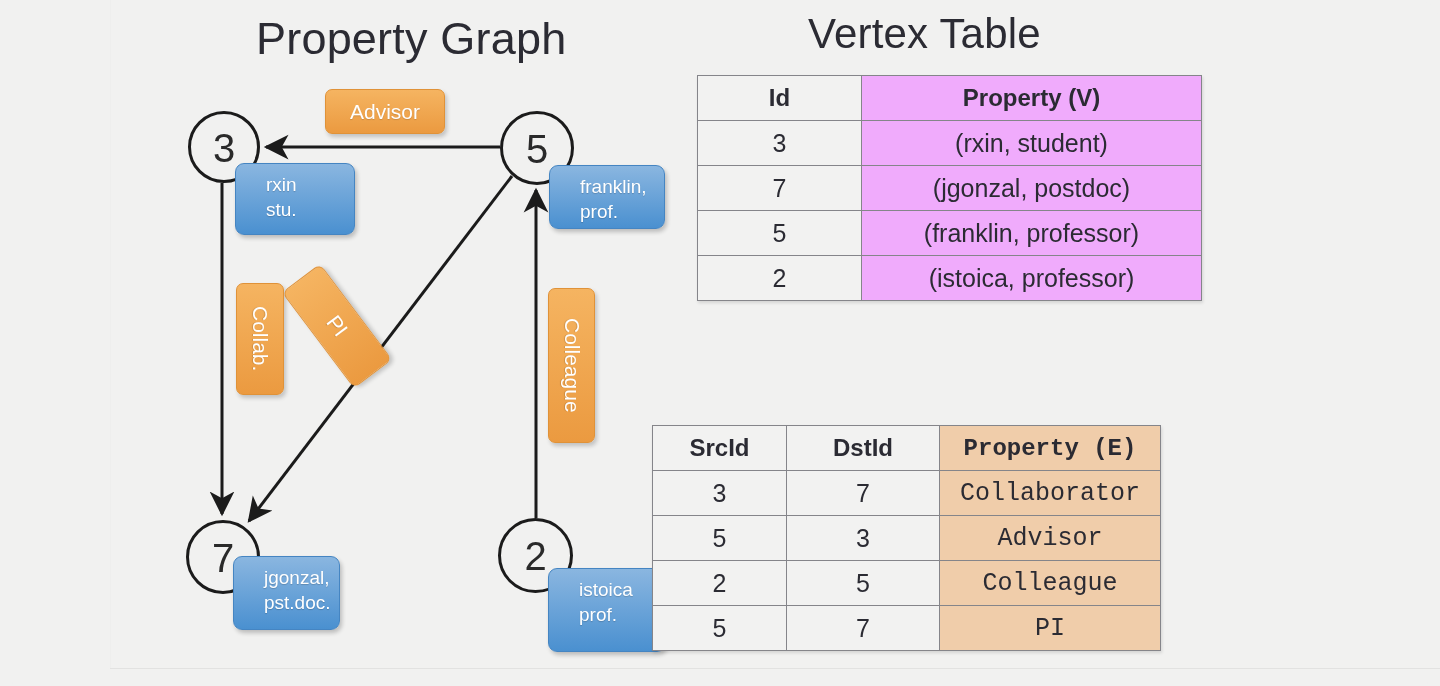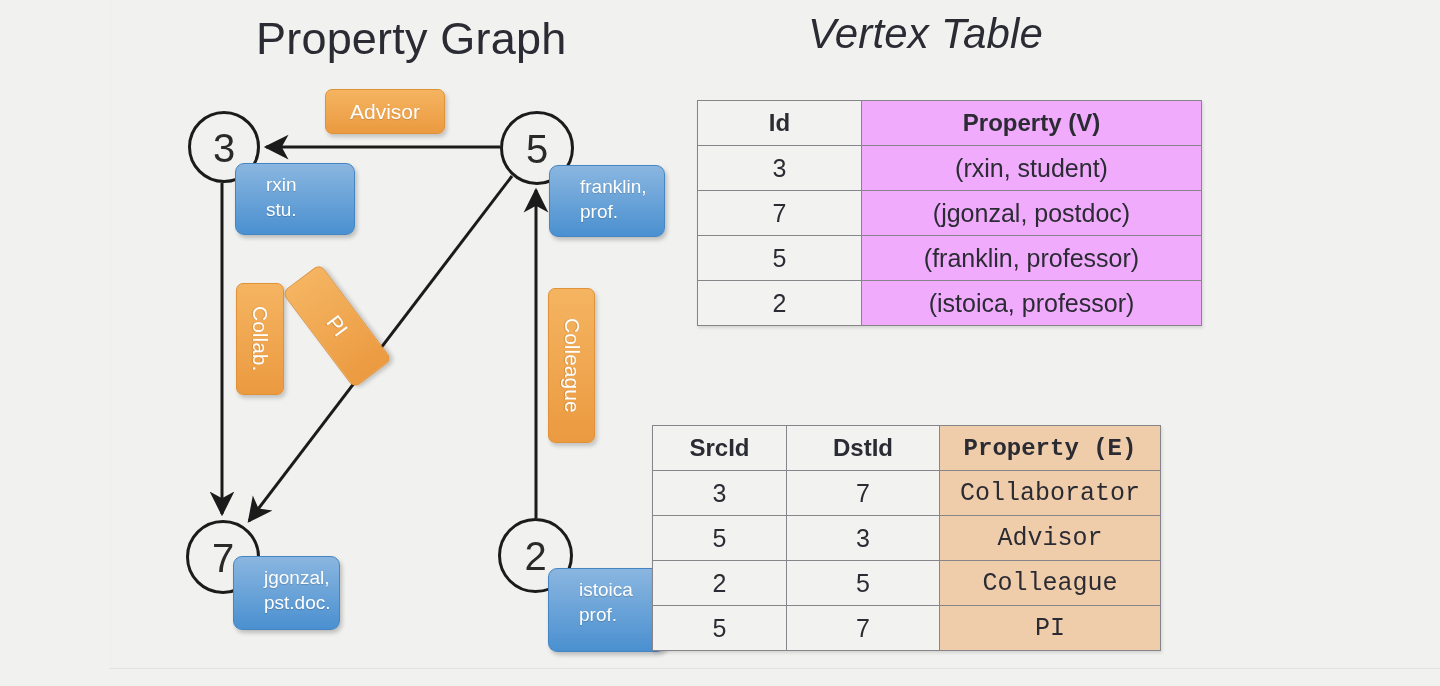--- a/index.html
+++ b/index.html
@@ -50,21 +50,20 @@
   }
   #title-property-graph {
     left: 256px; top: 12px;
     font-size: 45px;
     line-height: 54px;
   }
   #title-vertex-table {
     left: 808px; top: 8px;
     font-size: 42px;
     line-height: 52px;
-    font-style: italic;
   }
   #title-edge-table {
     left: 824px; top: 348px;
     font-size: 42px;
     line-height: 52px;
   }
 
   
   #graph {
     position: absolute;
@@ -139,21 +138,21 @@
     padding: 0 4px;
   }
   .data-table th {
     font-weight: bold;
     font-size: 24px;
   }
   .cell-plain { background: #f2f2f1; }
   .cell-blue  { background: #f0abfc; }
   .cell-orange{ background: #f0cdaa; font-family: Liberation Mono, monospace; }
 
-  #vertex-table { left: 697px; top: 100px; width: 504px; padding-left: 14px; }
+  #vertex-table { left: 697px; top: 75px; width: 504px; padding-left: 14px; }
   #edge-table   { left: 652px; top: 425px; width: 508px; }
 </style>
 </head>
 <body>
 
 <div id="root">
 
   <div class="slide-edge-left"></div>
   <div class="slide-edge-bottom"></div>
 
@@ -182,21 +181,21 @@
 
     <div class="node-circle" style="left:188px; top:111px; width:72px; height:72px;"></div>
     <div class="node-label" style="left:188px; top:128px; width:72px;">3</div>
     <div class="prop-box prop-blue" style="left:235px; top:163px; width:120px; height:72px;">
       <div>rxin</div>
       <div>stu.</div>
     </div>
 
     <div class="node-circle" style="left:500px; top:111px; width:74px; height:74px;"></div>
     <div class="node-label" style="left:500px; top:129px; width:74px;">5</div>
-    <div class="prop-box prop-blue" style="left:549px; top:165px; width:116px; height:72px;">
+    <div class="prop-box prop-blue" style="left:549px; top:165px; width:116px; height:64px;">
       <div>franklin,</div>
       <div>prof.</div>
     </div>
 
     <div class="node-circle" style="left:186px; top:520px; width:74px; height:74px;"></div>
     <div class="node-label" style="left:186px; top:538px; width:74px;">7</div>
     <div class="prop-box prop-blue" style="left:233px; top:556px; width:107px; height:74px;">
       <div>jgonzal,</div>
       <div>pst.doc.</div>
     </div>

